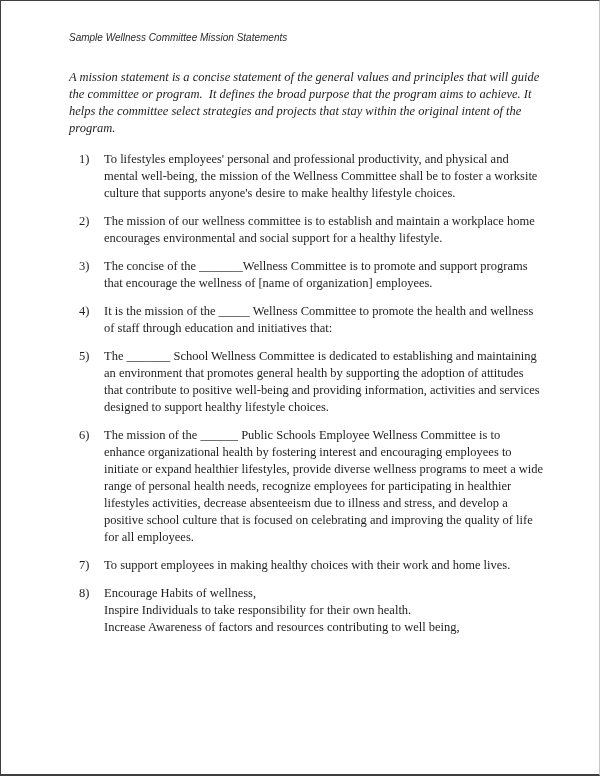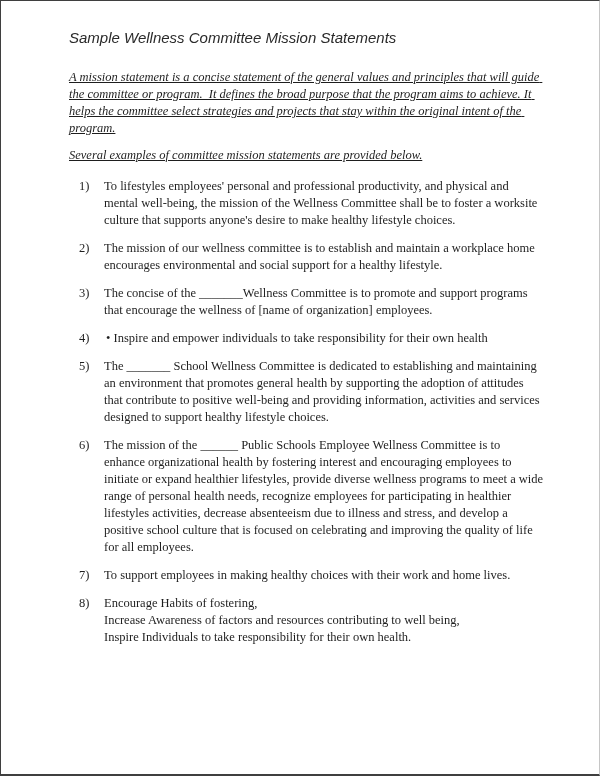--- a/index.html
+++ b/index.html
@@ -20,31 +20,30 @@
     padding: 30px 50px 0 68px;
     font-family: "Liberation Serif", serif;
     font-size: 12.5px;
     line-height: 17px;
     color: #1e1e1e;
     overflow: hidden;
   }
   .doc-header {
     font-family: "Liberation Sans", sans-serif;
     font-style: italic;
-    font-size: 15px;
+    font-size: 10px;
     line-height: 13px;
     color: #2a2a2a;
     margin-bottom: 25px;
   }
   .intro {
     font-style: italic;
     margin: 4px 0 10px 0;
     width: 484px;
     white-space: pre-wrap;
-    text-decoration: underline;
   }
   .intro.note {
     margin-bottom: 7px;
   }
   .items {
     margin-top: 14px;
   }
   .item {
     display: flex;
     margin-bottom: 11px;
@@ -63,21 +62,20 @@
 </style>
 </head>
 <body>
 
 <div class="page">
 
   <div class="doc-header">Sample Wellness Committee Mission Statements</div>
 
   <p class="intro">A mission statement is a concise statement of the general values and principles that will guide the committee or program.  It defines the broad purpose that the program aims to achieve. It helps the committee select strategies and projects that stay within the original intent of the program.</p>
 
-  <p class="intro note">Several examples of committee mission statements are provided below.</p>
 
   <div class="items">
 
     <div class="item">
       <span class="num">1)</span>
       <div class="txt">To lifestyles employees' personal and professional productivity, and physical and mental well-being, the mission of the Wellness Committee shall be to foster a worksite culture that supports anyone's desire to make healthy lifestyle choices.</div>
     </div>
 
     <div class="item">
       <span class="num">2)</span>
@@ -85,21 +83,21 @@
     </div>
 
     <div class="item">
       <span class="num">3)</span>
       <div class="txt">The concise of the _______Wellness Committee is to promote and support programs that encourage the wellness of [name of organization] employees.</div>
     </div>
 
     <div class="item">
       <span class="num">4)</span>
       <div class="txt">
-        <div class="bullet-line">• Inspire and empower individuals to take responsibility for their own health</div>
+        <div>It is the mission of the _____ Wellness Committee to promote the health and wellness of staff through education and initiatives that:</div>
       </div>
     </div>
 
     <div class="item">
       <span class="num">5)</span>
       <div class="txt">The _______ School Wellness Committee is dedicated to establishing and maintaining an environment that promotes general health by supporting the adoption of attitudes that contribute to positive well-being and providing information, activities and services designed to support healthy lifestyle choices.</div>
     </div>
 
     <div class="item">
       <span class="num">6)</span>
@@ -107,20 +105,20 @@
     </div>
 
     <div class="item">
       <span class="num">7)</span>
       <div class="txt">To support employees in making healthy choices with their work and home lives.</div>
     </div>
 
     <div class="item">
       <span class="num">8)</span>
       <div class="txt">
-        <div>Encourage Habits of fostering,</div>
+        <div>Encourage Habits of wellness,</div>
+        <div>Inspire Individuals to take responsibility for their own health.</div>
         <div>Increase Awareness of factors and resources contributing to well being,</div>
-        <div>Inspire Individuals to take responsibility for their own health.</div>
       </div>
     </div>
 
   </div>
 </div>
 
 </body></html>

